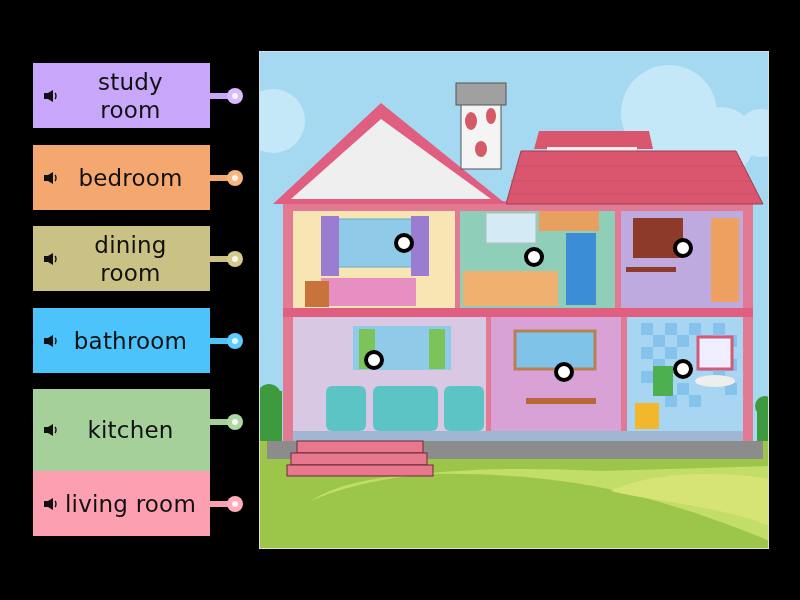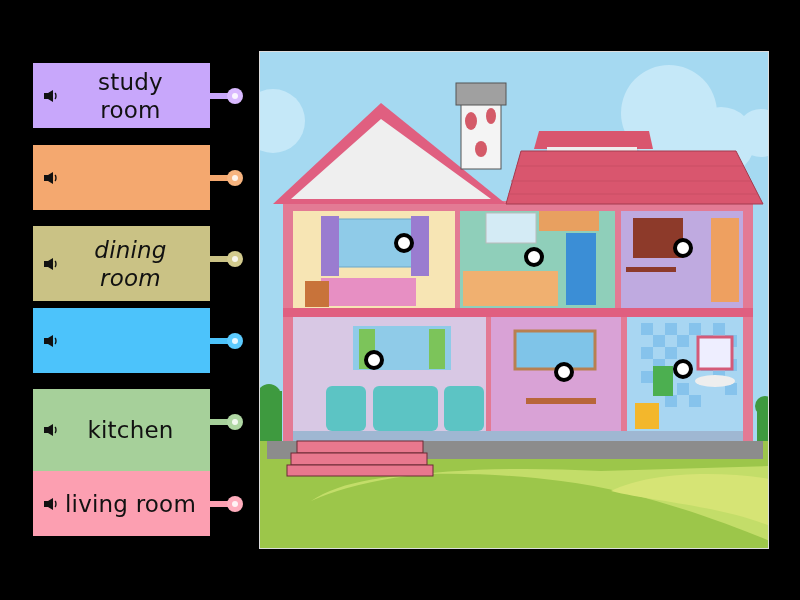--- a/index.html
+++ b/index.html
@@ -25,39 +25,41 @@
     <div class="txt"><span>study</span><br><span>room</span></div>
   </div>
   <div class="conn" style="left:210px;top:93px;width:20px;background:#c8a7fb;"></div>
   <div class="dot" style="left:227px;top:88px;background:#d9b9ff;"></div>
 
   <div class="label" style="top:145px;height:65px;background:#f4a86f;">
     <svg class="spk" viewBox="0 0 16 14">
         <path d="M1 4h4l5-3v12l-5-3H1z" fill="#111"></path>
         <path d="M12 4c1.3 1 1.3 5 0 6" stroke="#111" stroke-width="1.4" fill="none"></path>
       </svg>
+    <div class="txt">bedroom</div>
   </div>
   <div class="conn" style="left:210px;top:175px;width:20px;background:#f4a86f;"></div>
   <div class="dot" style="left:227px;top:170px;background:#f7b47f;"></div>
 
-  <div class="label" style="top:226px;height:75px;background:#cac285;font-style:italic;">
+  <div class="label" style="top:226px;height:65px;background:#cac285;">
     <svg class="spk" viewBox="0 0 16 14">
         <path d="M1 4h4l5-3v12l-5-3H1z" fill="#111"></path>
         <path d="M12 4c1.3 1 1.3 5 0 6" stroke="#111" stroke-width="1.4" fill="none"></path>
       </svg>
     <div class="txt"><span>dining</span><br><span>room</span></div>
   </div>
   <div class="conn" style="left:210px;top:256px;width:20px;background:#cac285;"></div>
   <div class="dot" style="left:227px;top:251px;background:#d3cb8e;"></div>
 
   <div class="label" style="top:308px;height:65px;background:#4cc3fb;">
     <svg class="spk" viewBox="0 0 16 14">
         <path d="M1 4h4l5-3v12l-5-3H1z" fill="#111"></path>
         <path d="M12 4c1.3 1 1.3 5 0 6" stroke="#111" stroke-width="1.4" fill="none"></path>
       </svg>
+    <div class="txt">bathroom</div>
   </div>
   <div class="conn" style="left:210px;top:338px;width:20px;background:#4cc3fb;"></div>
   <div class="dot" style="left:227px;top:333px;background:#5ccbff;"></div>
 
   <div class="label" style="top:389px;height:82px;background:#a6d09a;">
     <svg class="spk" viewBox="0 0 16 14">
         <path d="M1 4h4l5-3v12l-5-3H1z" fill="#111"></path>
         <path d="M12 4c1.3 1 1.3 5 0 6" stroke="#111" stroke-width="1.4" fill="none"></path>
       </svg>
     <div class="txt">kitchen</div>

